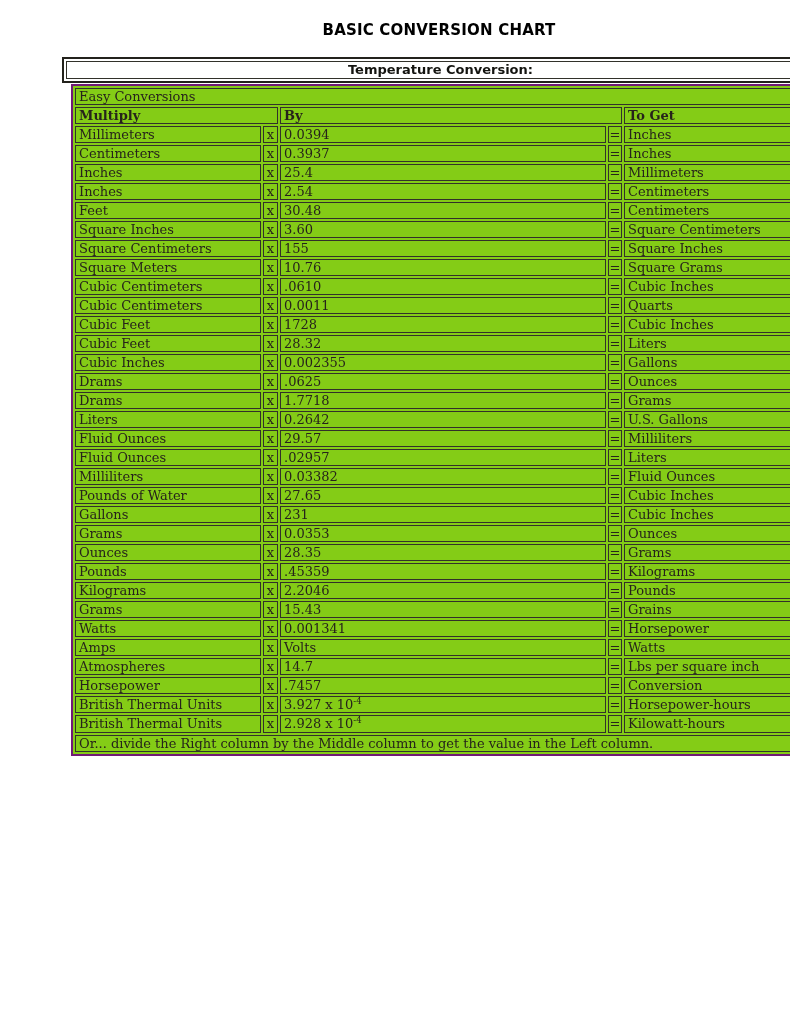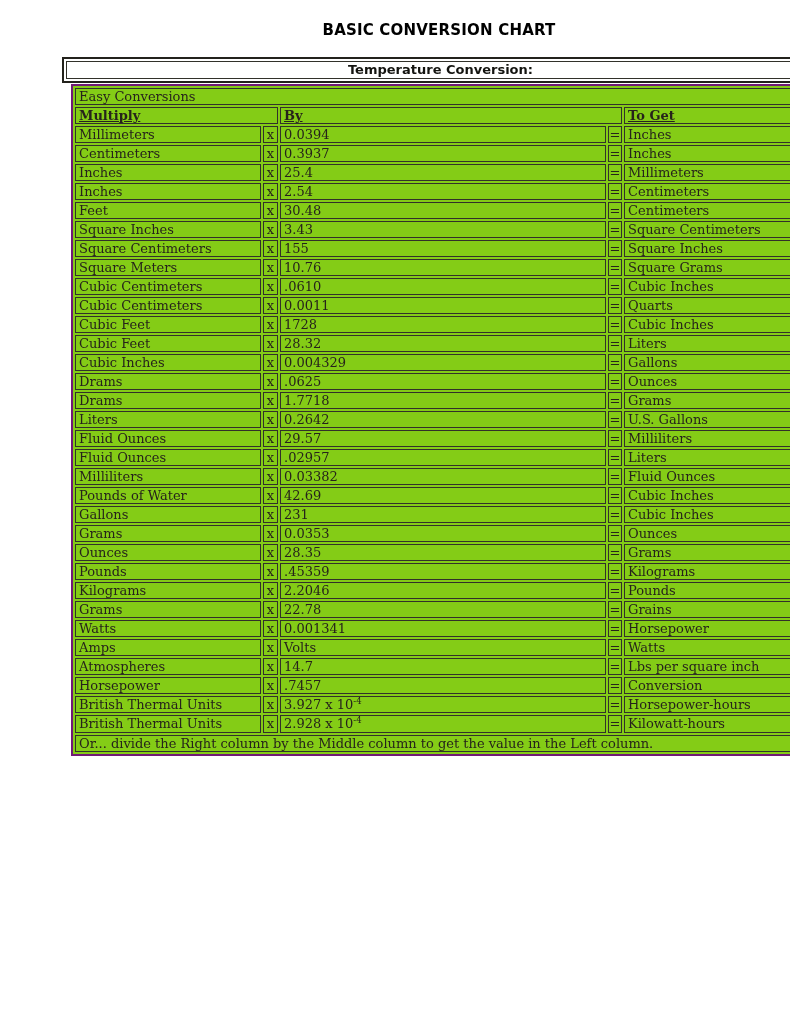--- a/index.html
+++ b/index.html
@@ -63,21 +63,21 @@
     text-align: left;
     font-weight: normal;
   }
   td.easy-title-cell {
     text-align: center;
     font-weight: bold;
     font-size: 14px;
     line-height: 17px; height: 17px;
     color: #8a1d1d;
   }
-  table.easy-table th { font-weight: bold; text-decoration: underline; }
+  table.easy-table th { font-weight: bold; }
   table.easy-table td.op { text-align: center; padding: 0; }
   table.easy-table sup { font-size: 8.5px; line-height: 8px; }
   td.footer-note { }
 </style>
 </head>
 <body>
 
 <div class="page">
 
   <h1 class="doc-title">BASIC CONVERSION CHART</h1>
@@ -144,21 +144,21 @@
         <tr>
           <td>Feet</td>
           <td class="op">x</td>
           <td>30.48</td>
           <td class="op">=</td>
           <td>Centimeters</td>
         </tr>
         <tr>
           <td>Square Inches</td>
           <td class="op">x</td>
-          <td>3.43</td>
+          <td>3.60</td>
           <td class="op">=</td>
           <td>Square Centimeters</td>
         </tr>
         <tr>
           <td>Square Centimeters</td>
           <td class="op">x</td>
           <td>155</td>
           <td class="op">=</td>
           <td>Square Inches</td>
         </tr>
@@ -193,21 +193,21 @@
         <tr>
           <td>Cubic Feet</td>
           <td class="op">x</td>
           <td>28.32</td>
           <td class="op">=</td>
           <td>Liters</td>
         </tr>
         <tr>
           <td>Cubic Inches</td>
           <td class="op">x</td>
-          <td>0.004329</td>
+          <td>0.002355</td>
           <td class="op">=</td>
           <td>Gallons</td>
         </tr>
         <tr>
           <td>Drams</td>
           <td class="op">x</td>
           <td>.0625</td>
           <td class="op">=</td>
           <td>Ounces</td>
         </tr>
@@ -242,21 +242,21 @@
         <tr>
           <td>Milliliters</td>
           <td class="op">x</td>
           <td>0.03382</td>
           <td class="op">=</td>
           <td>Fluid Ounces</td>
         </tr>
         <tr>
           <td>Pounds of Water</td>
           <td class="op">x</td>
-          <td>42.69</td>
+          <td>27.65</td>
           <td class="op">=</td>
           <td>Cubic Inches</td>
         </tr>
         <tr>
           <td>Gallons</td>
           <td class="op">x</td>
           <td>231</td>
           <td class="op">=</td>
           <td>Cubic Inches</td>
         </tr>
@@ -284,21 +284,21 @@
         <tr>
           <td>Kilograms</td>
           <td class="op">x</td>
           <td>2.2046</td>
           <td class="op">=</td>
           <td>Pounds</td>
         </tr>
         <tr>
           <td>Grams</td>
           <td class="op">x</td>
-          <td>22.78</td>
+          <td>15.43</td>
           <td class="op">=</td>
           <td>Grains</td>
         </tr>
         <tr>
           <td>Watts</td>
           <td class="op">x</td>
           <td>0.001341</td>
           <td class="op">=</td>
           <td>Horsepower</td>
         </tr>

